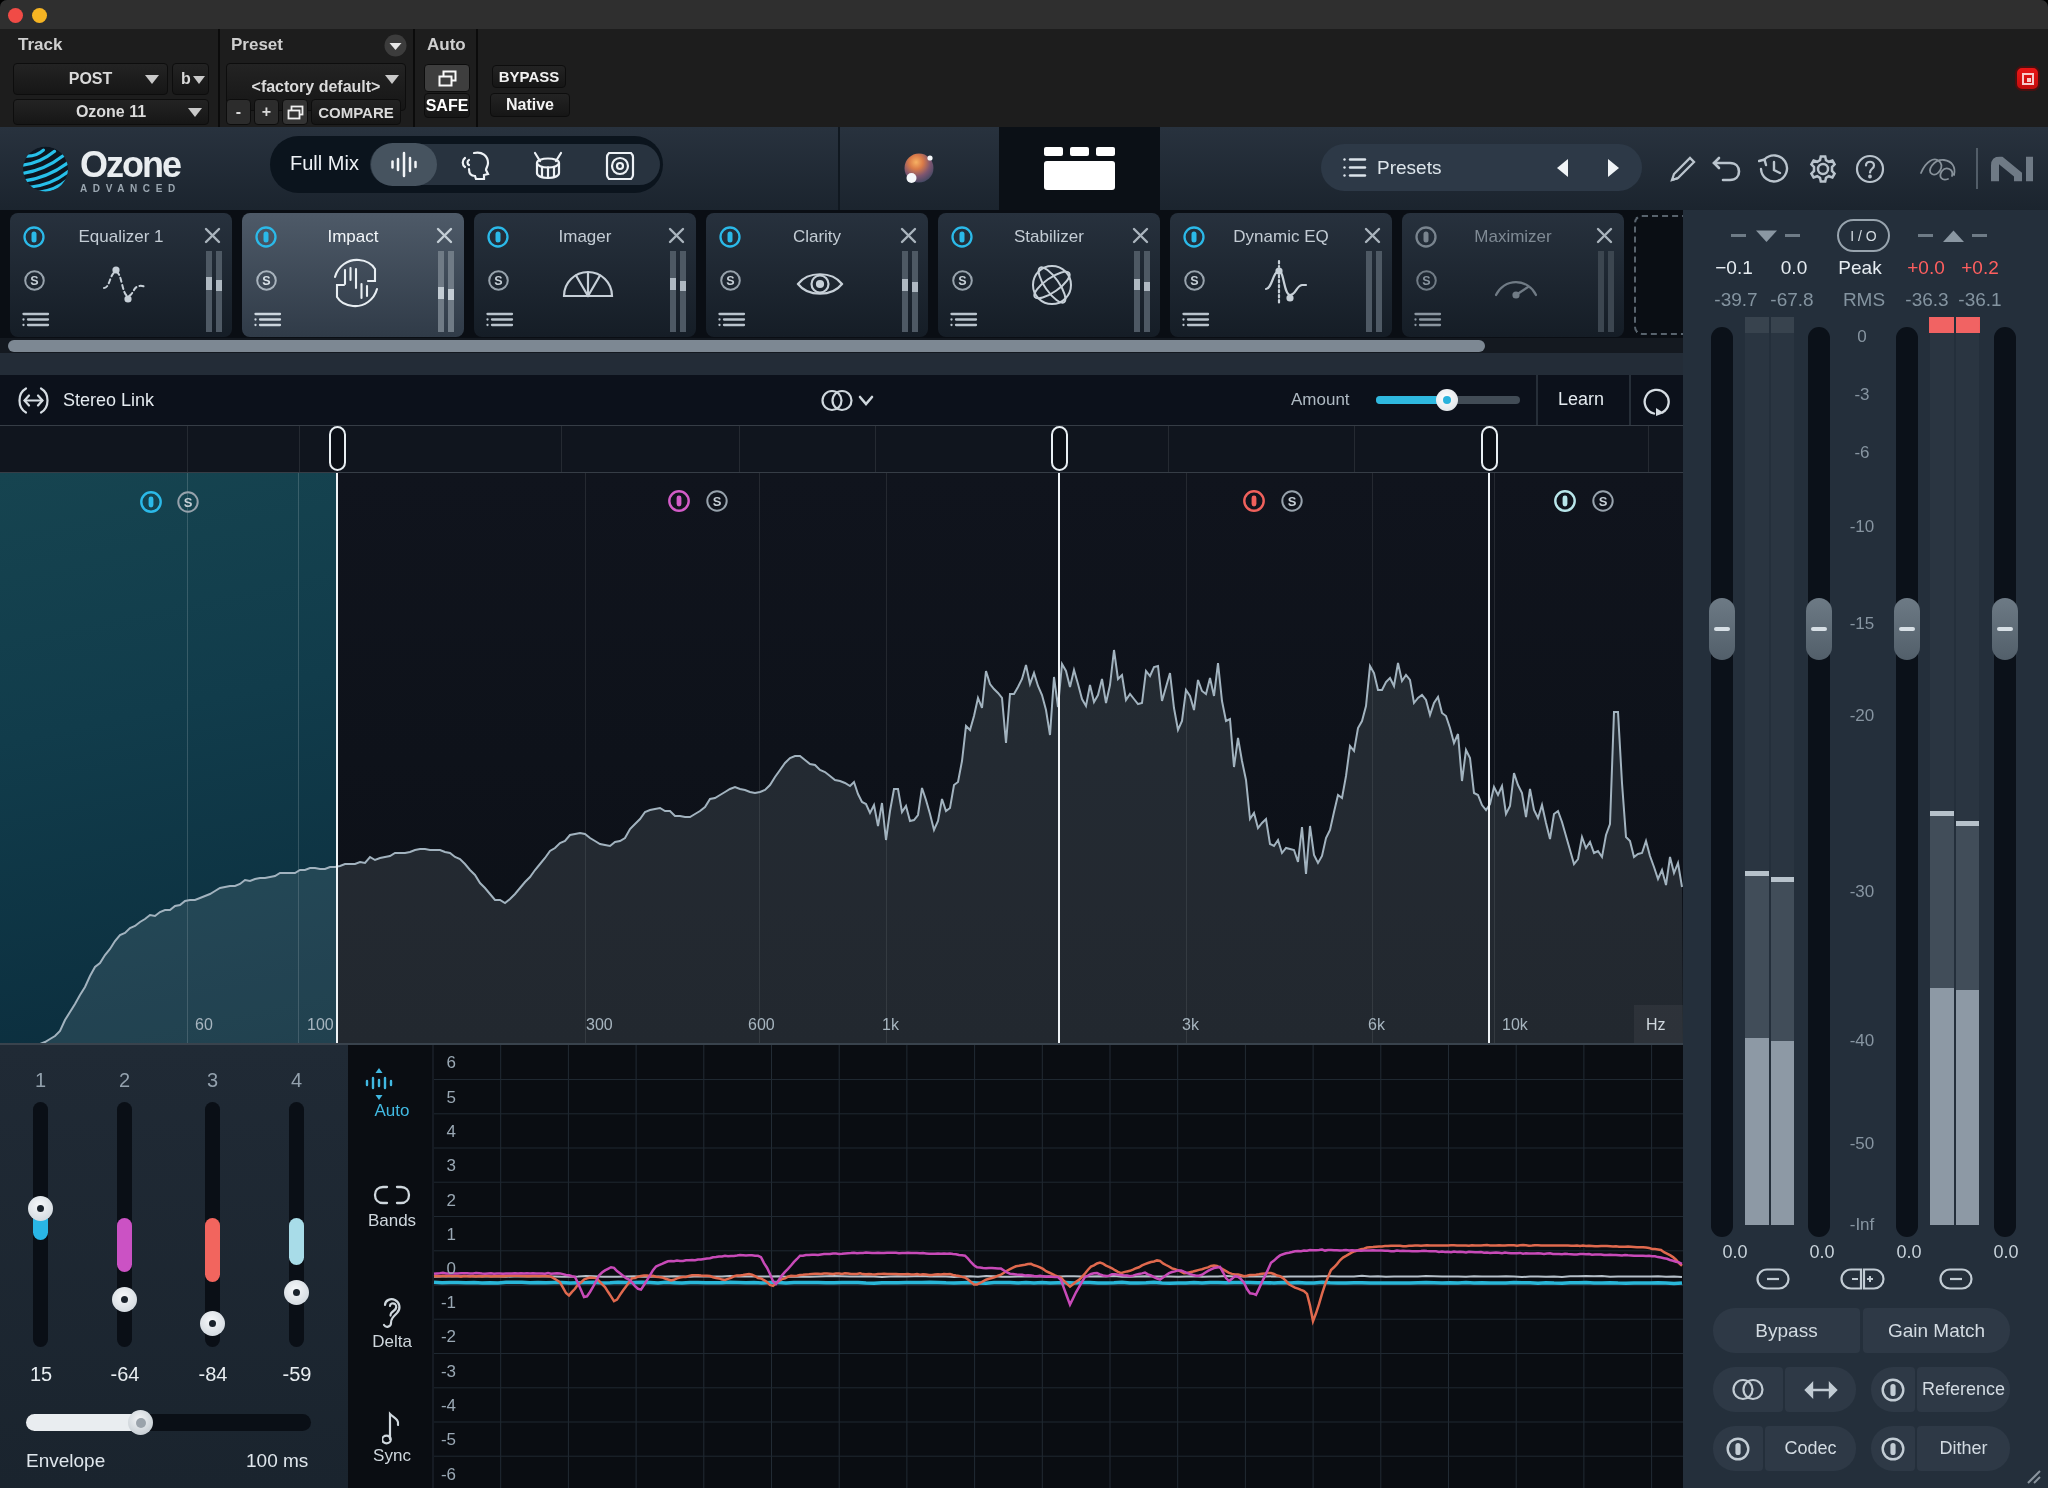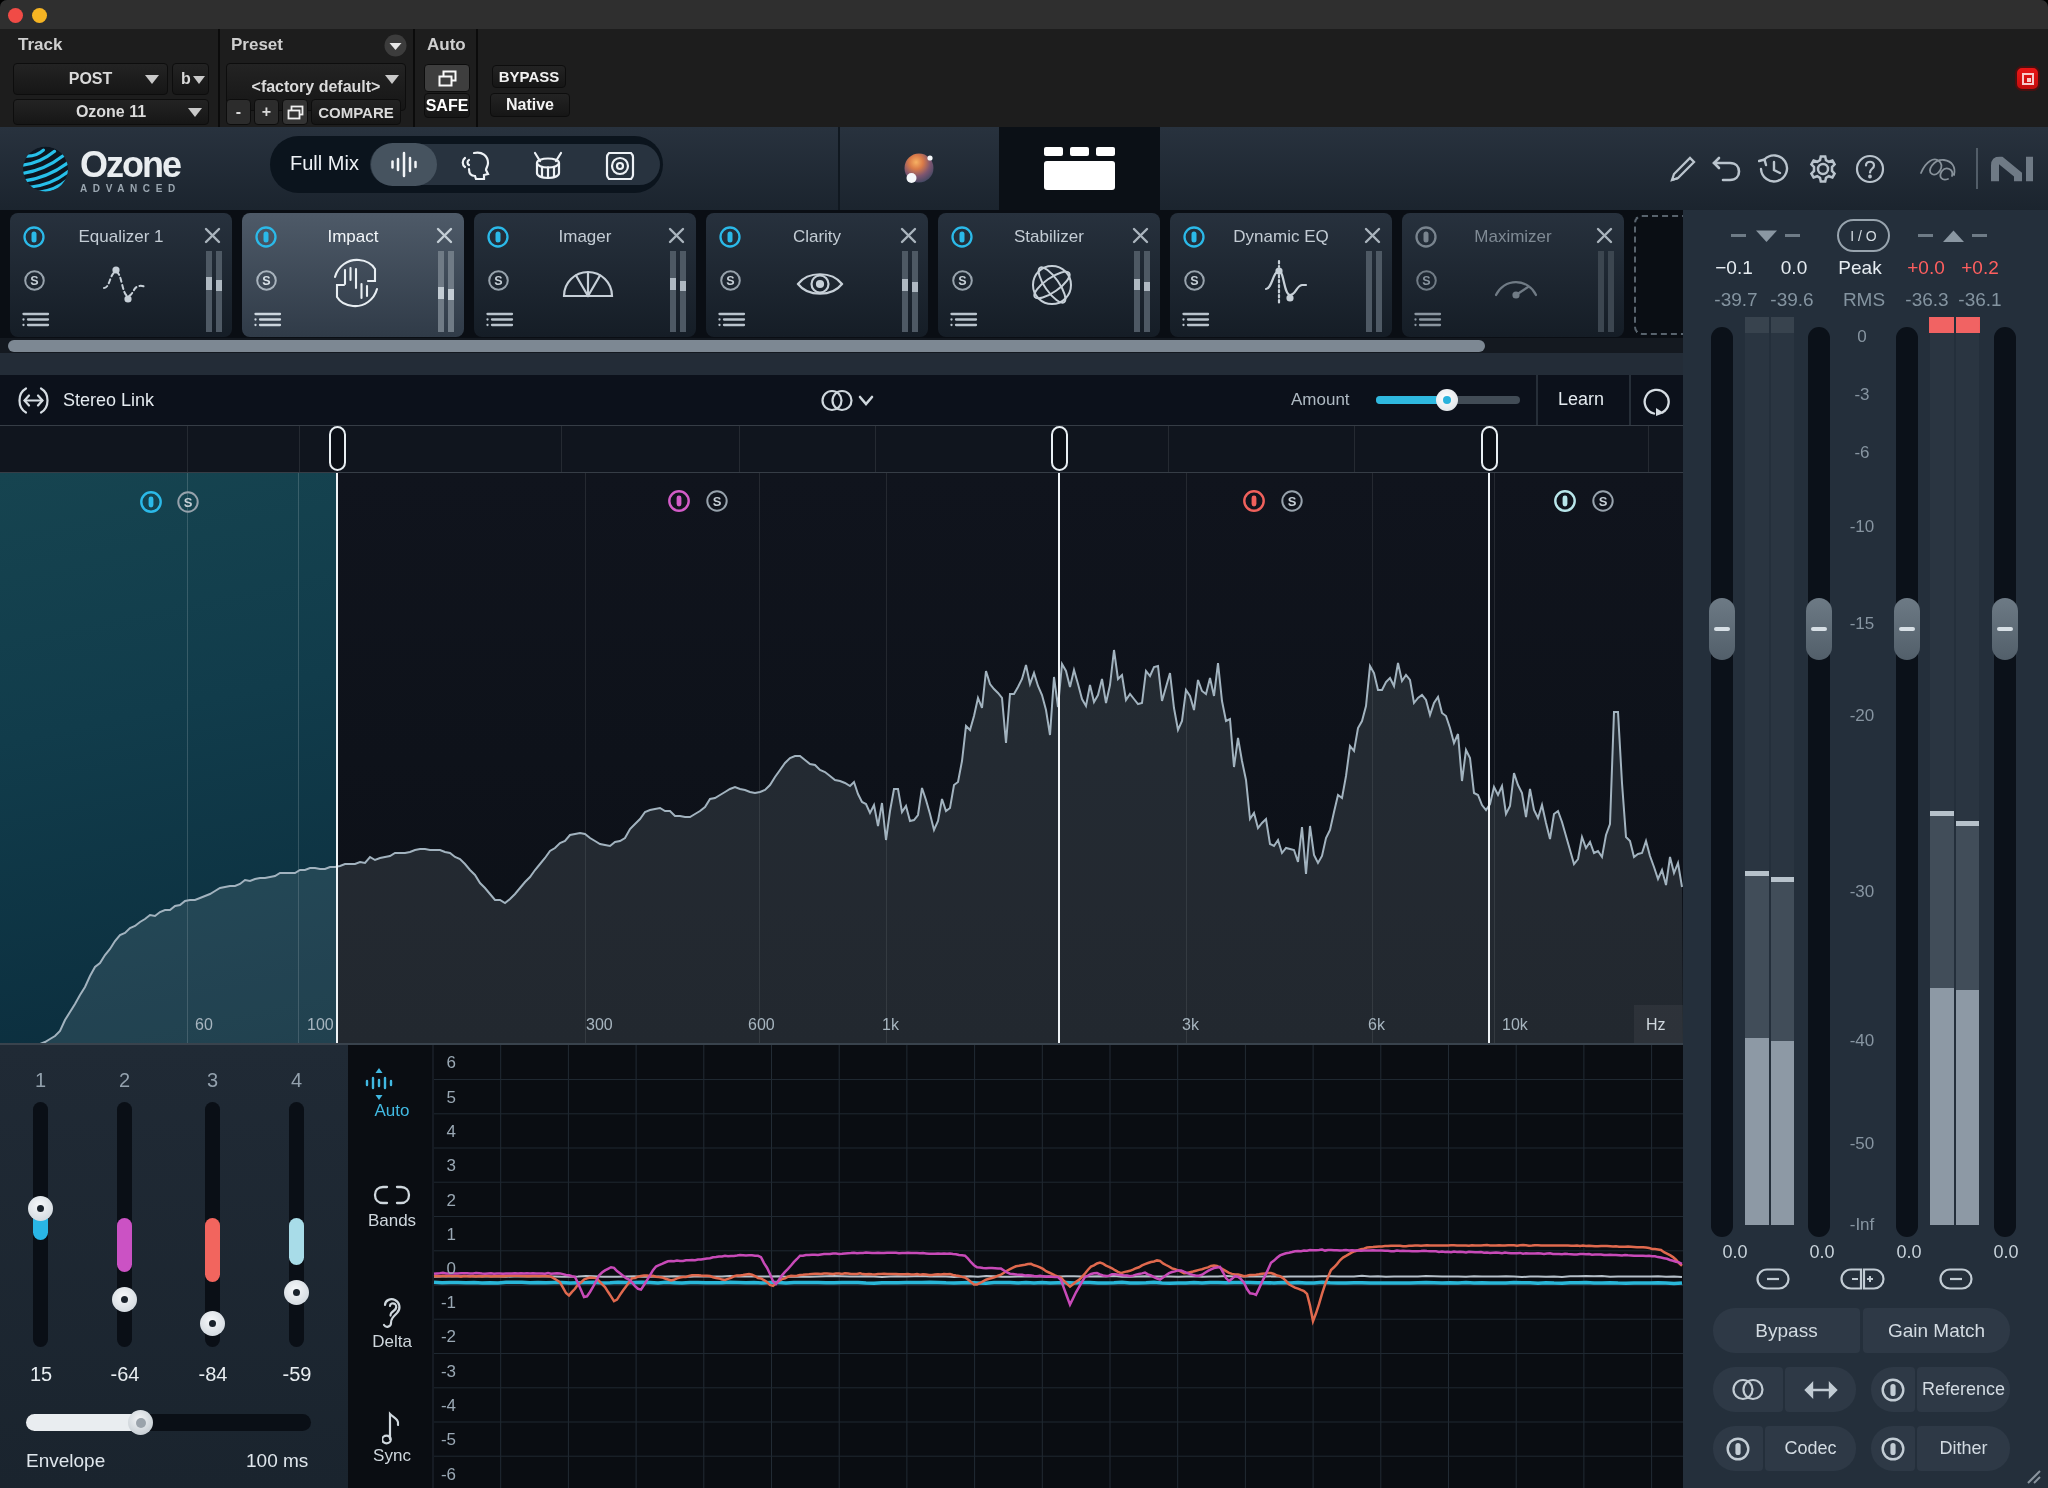--- a/index.html
+++ b/index.html
@@ -174,20 +174,39 @@
       <circle cx="27" cy="6" r="2.6" fill="#f5f8fa"></circle>
     </svg>
     <div class="abs" style="left:838px; top:0; width:2px; height:83px; background:#101820;"></div>
     <div id="tabblock">
       <svg class="abs" style="left:45px; top:20px;" width="71" height="43" viewBox="0 0 71 43">
         <rect x="0" y="0" width="19" height="9" rx="2" fill="#fff"></rect>
         <rect x="26" y="0" width="19" height="9" rx="2" fill="#fff"></rect>
         <rect x="52" y="0" width="19" height="9" rx="2" fill="#fff"></rect>
         <rect x="0" y="14" width="71" height="29" rx="3" fill="#fff"></rect>
       </svg>
+    </div>
+    <div class="abs" style="left:1321px; top:17px; width:321px; height:47px; border-radius:24px; background:#2d3947;">
+      <svg class="abs" style="left:22px; top:13px;" width="24" height="21" viewBox="0 0 24 21">
+        <g stroke="#dbe3ea" stroke-width="2.4" stroke-linecap="round">
+          <line x1="1.5" y1="2.5" x2="1.5" y2="2.5"></line>
+            <line x1="7" y1="2.5" x2="22" y2="2.5"></line>
+          <line x1="1.5" y1="10.5" x2="1.5" y2="10.5"></line>
+            <line x1="7" y1="10.5" x2="22" y2="10.5"></line>
+          <line x1="1.5" y1="18.5" x2="1.5" y2="18.5"></line>
+            <line x1="7" y1="18.5" x2="22" y2="18.5"></line>
+        </g>
+      </svg>
+      <div class="abs" style="left:56px; top:13px; font-size:19px; color:#dde5eb;">Presets</div>
+      <svg class="abs" style="left:232px; top:13px;" width="20" height="22">
+          <path d="M15 2 L4 11 L15 20 Z" fill="#f0f4f7"></path>
+        </svg>
+      <svg class="abs" style="left:282px; top:13px;" width="20" height="22">
+          <path d="M5 2 L16 11 L5 20 Z" fill="#f0f4f7"></path>
+        </svg>
     </div>
     <svg class="hicon" style="left:1668px;" width="30" height="30" viewBox="0 0 30 30">
         <g stroke="#bac4cd" stroke-width="2.3" fill="none" stroke-linecap="round">
           <path d="M4 26 L6 20 L22 4 L26 8 L10 24 Z" fill="none"></path>
           <path d="M4 26 L9 24.5"></path>
         </g>
       </svg>
     <svg class="hicon" style="left:1711px;" width="32" height="30" viewBox="0 0 32 30">
         <g stroke="#bac4cd" stroke-width="2.6" fill="none" stroke-linecap="round">
           <path d="M8 4 L3 9 L8 14"></path>
@@ -751,21 +770,21 @@
     <svg class="abs" style="left:259px; top:19px;" width="23" height="14">
         <path d="M1 13 L22 13 L11.5 1.5 Z" fill="#8a97a2"></path>
       </svg>
     <div class="abs" style="left:154px; top:9px; width:53px; height:33px; border:2px solid #98a4ae; border-radius:17px; color:#d5dde3; font-size:14px; display:flex; align-items:center; justify-content:center;">I / O</div>
     <div class="mnum" style="left:51px; top:58px;">−0.1</div>
     <div class="mnum" style="left:111px; top:58px;">0.0</div>
     <div class="mnum" style="left:177px; top:58px;">Peak</div>
     <div class="mnum mred" style="left:243px; top:58px;">+0.0</div>
     <div class="mnum mred" style="left:297px; top:58px;">+0.2</div>
     <div class="mnum mgray" style="left:53px; top:90px;">-39.7</div>
-    <div class="mnum mgray" style="left:109px; top:90px;">-39.6</div>
+    <div class="mnum mgray" style="left:109px; top:90px;">-67.8</div>
     <div class="mnum mgray" style="left:181px; top:90px;">RMS</div>
     <div class="mnum mgray" style="left:244px; top:90px;">-36.3</div>
     <div class="mnum mgray" style="left:297px; top:90px;">-36.1</div>
     <div class="abs" style="left:62px; top:107px; width:24px; height:16px; background:#323d49;"></div>
     <div class="abs" style="left:88px; top:107px; width:23px; height:16px; background:#323d49;"></div>
     <div class="abs" style="left:246px; top:107px; width:25px; height:16px; background:#f15e5e;"></div>
     <div class="abs" style="left:273px; top:107px; width:24px; height:16px; background:#f15e5e;"></div>
     <div class="fadetrack" style="left:28px;"></div>
       <div class="fadetrack" style="left:125px;"></div>
       <div class="fadetrack" style="left:213px;"></div>

